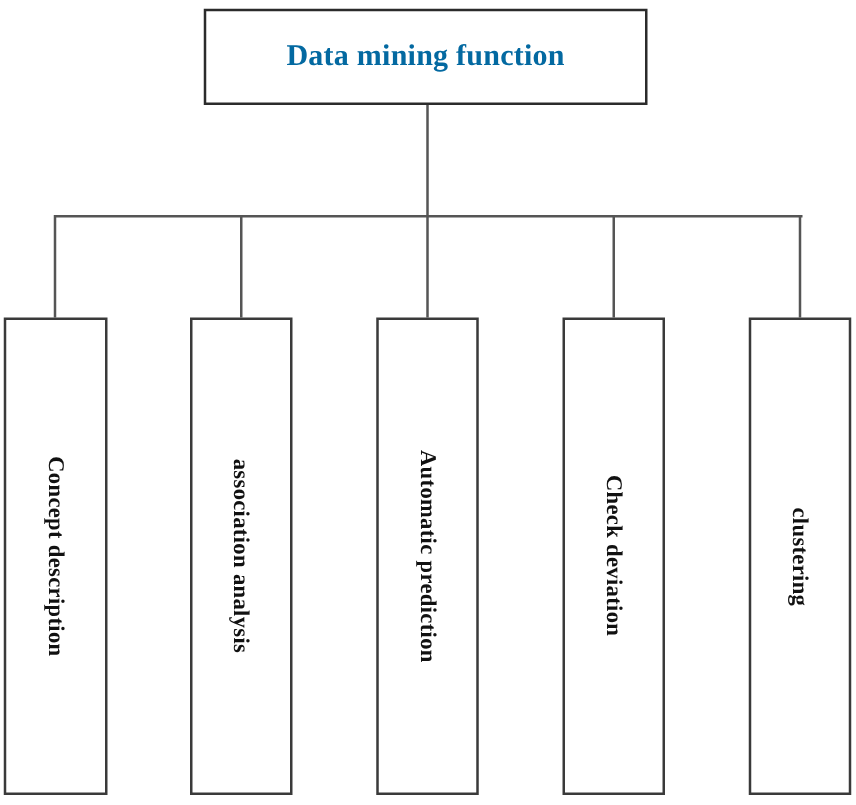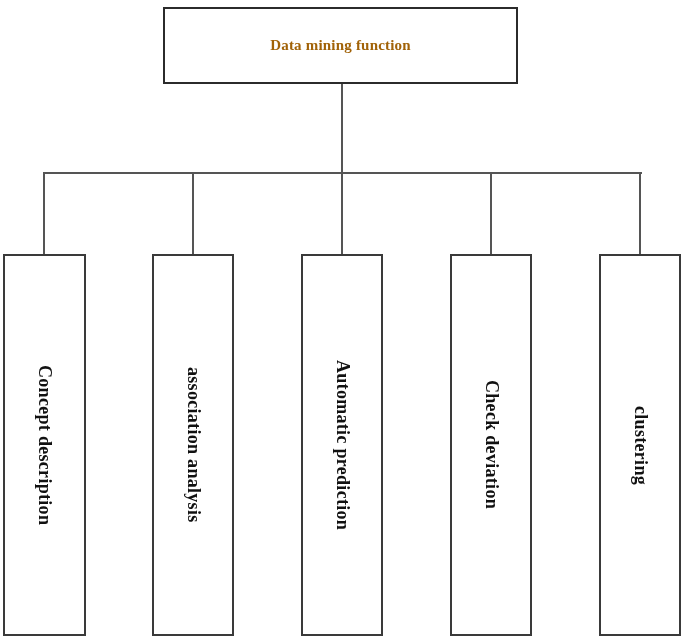--- a/index.html
+++ b/index.html
@@ -26,23 +26,23 @@
     width: 355px;
     height: 77px;
     border: 2px solid #2b2b2b;
     background: #ffffff;
     box-sizing: border-box;
     display: flex;
     align-items: center;
     justify-content: center;
   }
   .root-label {
-    font-size: 15px;
+    font-size: 24px;
     font-weight: bold;
-    color: #a16207;
+    color: #0369a1;
     letter-spacing: 0.2px;
     white-space: nowrap;
   }
 
   
   .line-v {
     position: absolute;
     width: 2px;
     background: #555555;
   }

